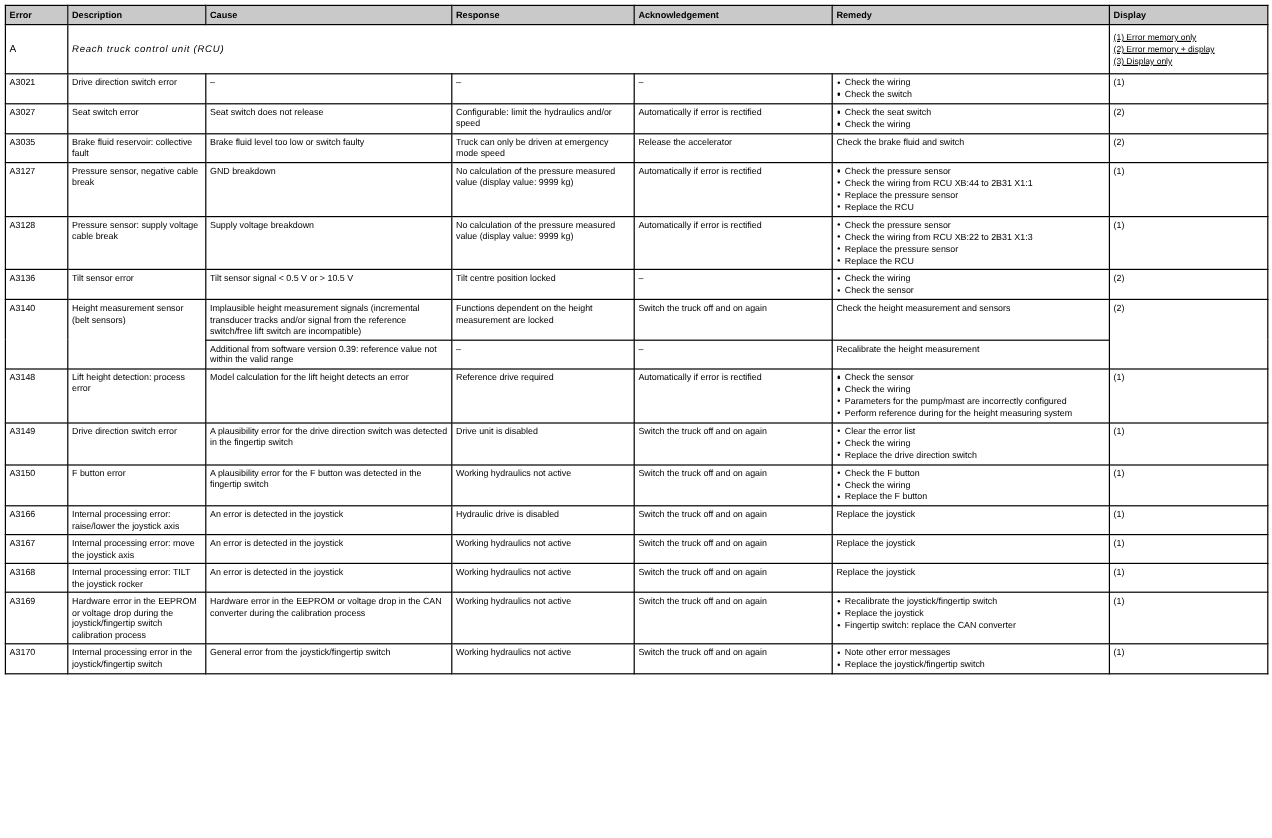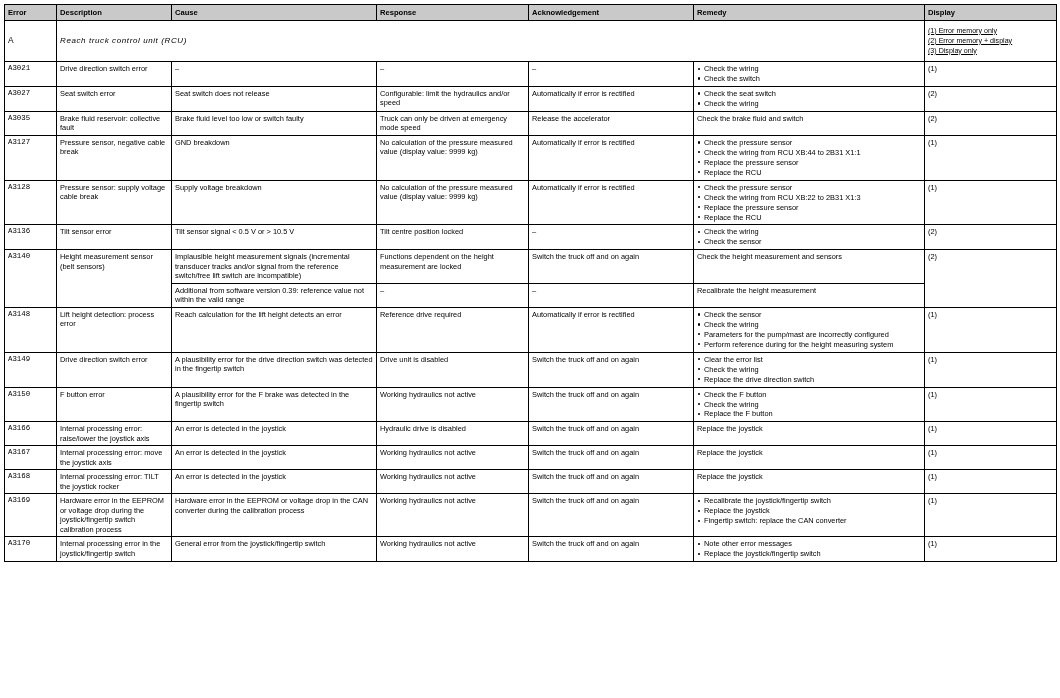--- a/index.html
+++ b/index.html
@@ -68,21 +68,20 @@
     line-height: 1.42;
     vertical-align: top;
     padding-top: 2px;
   }
   td.section-legend div { white-space: nowrap; text-decoration: underline; }
 
   
   td.c-error {
     text-align: center;
     vertical-align: middle;
-    font-family: Liberation Mono, monospace;
   }
   td.c-desc {
     vertical-align: middle;
     margin-left: 19px;
   }
   td.c-mid { vertical-align: middle; }
   td.c-display { vertical-align: middle; }
   td.c-display.top { vertical-align: top; }
 
   ul.bullets {
@@ -235,21 +234,21 @@
         </tr>
         <tr>
           <td>Additional from software version 0.39: reference value not within the valid range</td>
           <td>–</td>
           <td>–</td>
           <td>Recalibrate the height measurement</td>
         </tr>
         <tr>
           <td class="c-error">A3148</td>
           <td class="c-desc">Lift height detection: process error</td>
-          <td class="c-mid">Reach calculation for the lift height detects an error</td>
+          <td class="c-mid">Model calculation for the lift height detects an error</td>
           <td class="c-mid">Reference drive required</td>
           <td class="c-mid">Automatically if error is rectified</td>
           <td>
             <ul class="bullets">
               <li>Check the sensor</li>
               <li>Check the wiring</li>
               <li>Parameters for the pump/mast are incorrectly configured</li>
               <li>Perform reference during for the height measuring system</li>
             </ul>
           </td>
@@ -266,21 +265,21 @@
               <li>Clear the error list</li>
               <li>Check the wiring</li>
               <li>Replace the drive direction switch</li>
             </ul>
           </td>
           <td class="c-display top">(1)</td>
         </tr>
         <tr>
           <td class="c-error">A3150</td>
           <td class="c-desc">F button error</td>
-          <td class="c-mid">A plausibility error for the F brake was detected in the fingertip switch</td>
+          <td class="c-mid">A plausibility error for the F button was detected in the fingertip switch</td>
           <td class="c-mid">Working hydraulics not active</td>
           <td class="c-mid">Switch the truck off and on again</td>
           <td>
             <ul class="bullets">
               <li>Check the F button</li>
               <li>Check the wiring</li>
               <li>Replace the F button</li>
             </ul>
           </td>
           <td class="c-display top">(1)</td>

